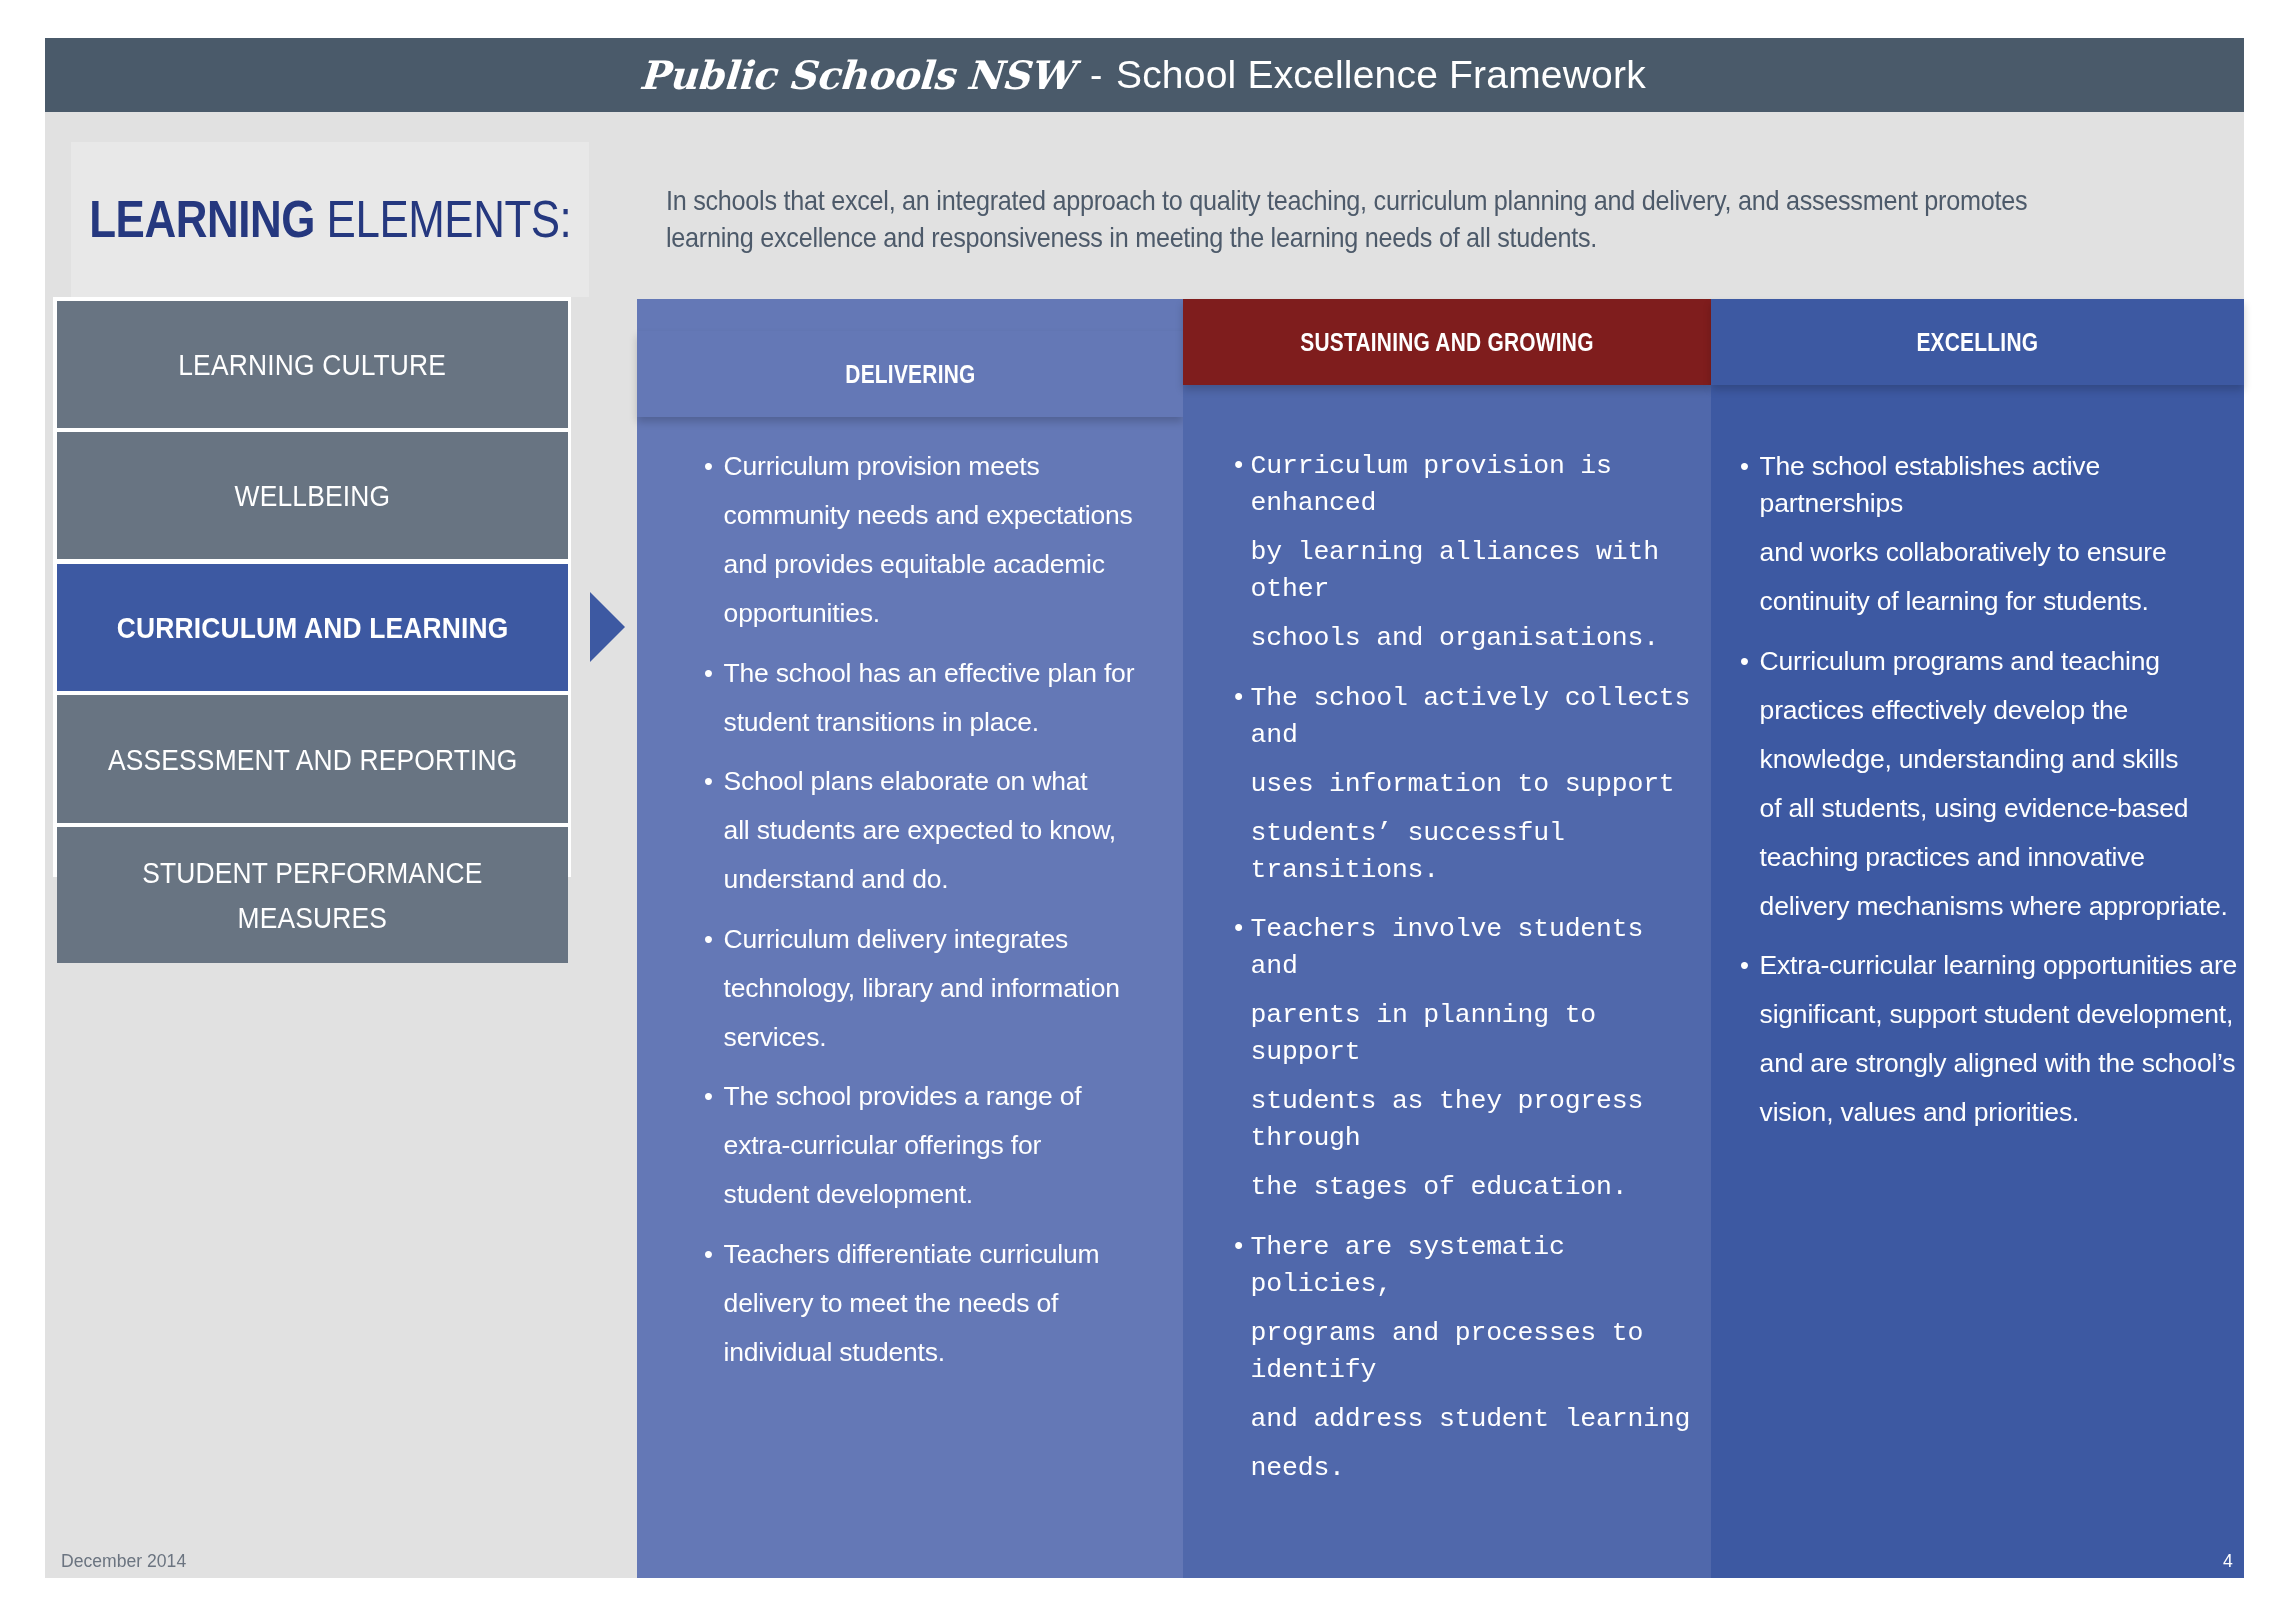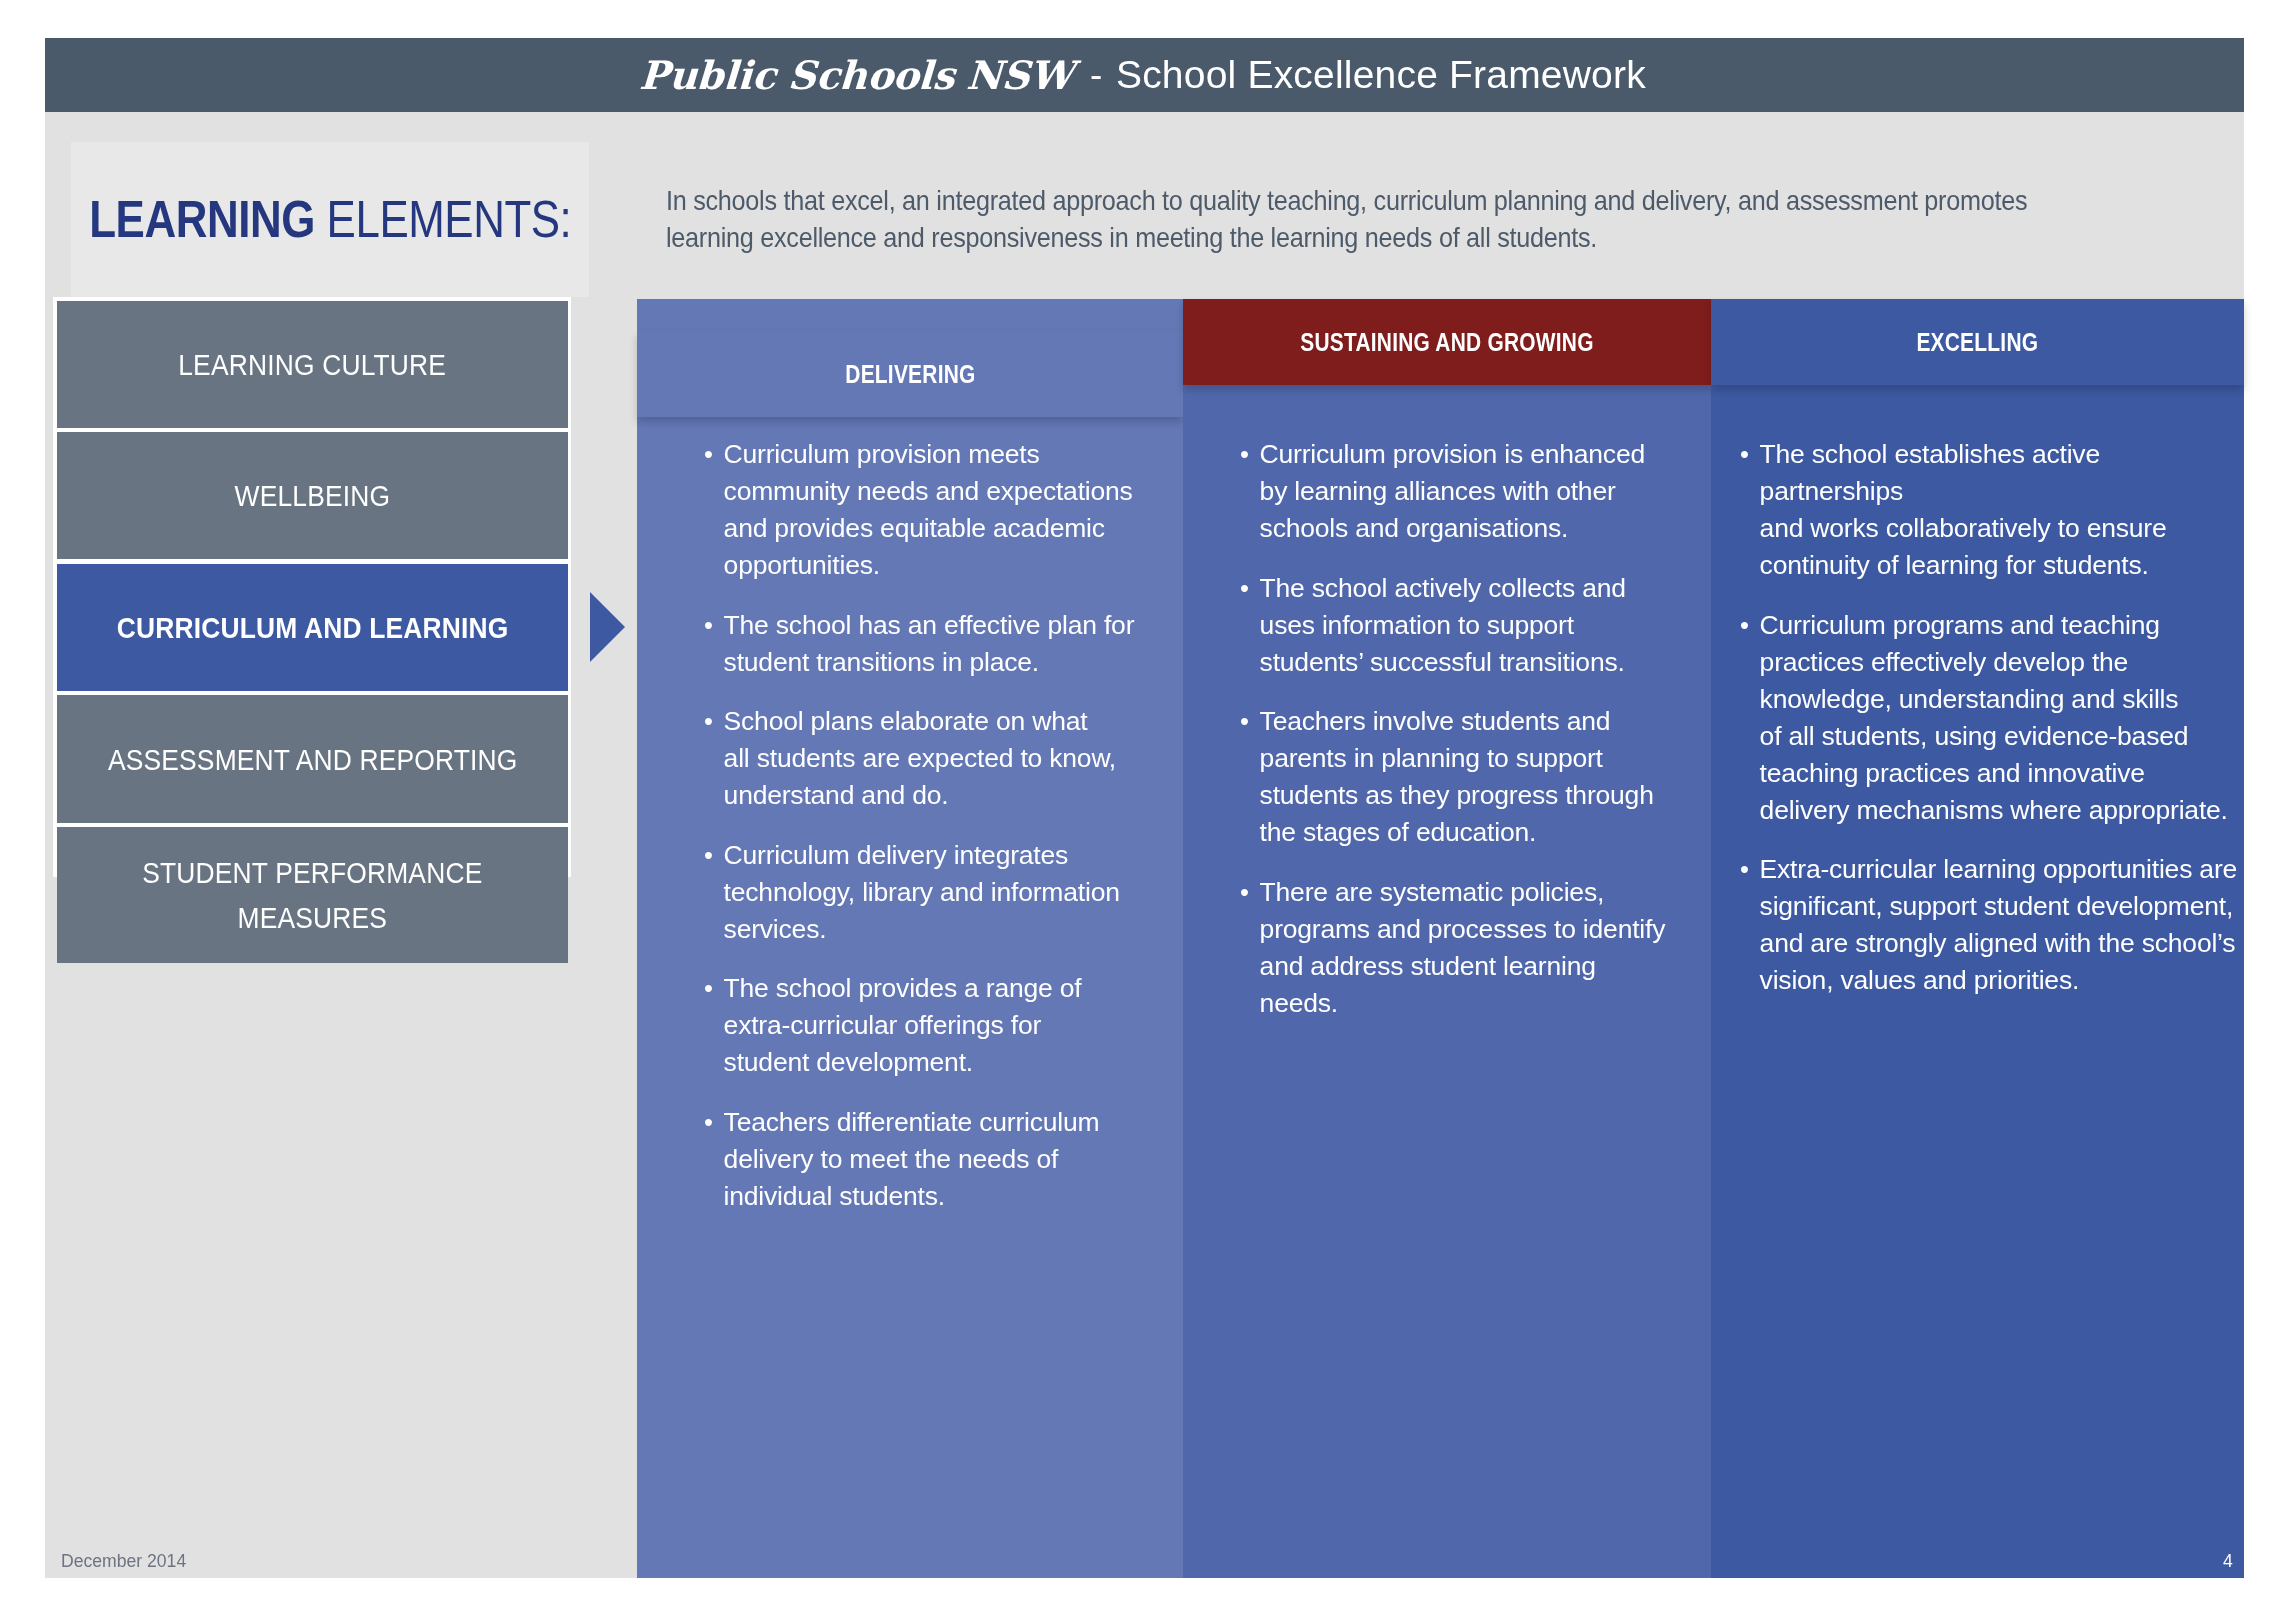--- a/index.html
+++ b/index.html
@@ -52,31 +52,31 @@
     color: #ffffff; font-weight: bold; font-size: 25.5px; letter-spacing: 0.3px;
     box-shadow: 0 4.9px 7.8px rgba(0,0,0,0.18);
   }
   .col .head span { display: inline-block; transform: scaleX(0.82); }
   .col ul { list-style: none; margin: 0; padding: 0; position: absolute; top: 137px; }
   .col li {
     position: relative; color: #ffffff; font-size: 26.5px; line-height: 37px;
     margin-bottom: 22.5px; padding-left: 19.6px; letter-spacing: -0.2px;
   }
   .col li::before { content: "\2022"; position: absolute; left: 0; top: 0; font-size: 25.5px; }
-  .col li span { display: block; }
+  .col li span { display: block; margin-top: 12px; }
 
   .c1 { left: 637px; width: 546px; background: #6478b6; }
   .c1 .head { background: #6478b6; margin-top: 32px; }
   .c2 { left: 1183px; width: 528px; background: #5068ab; }
   .c2 .head { background: #7f1d1d; }
   .c3 { left: 1711px; width: 533px; background: #3d59a2; }
   .c3 .head { background: #3d59a2; }
 
   .c1 ul { left: 67px; width: 461px; }
-  .c2 ul { left: 57px; width: 461px; }
+  .c2 ul { left: 48px; width: 461px; font-family: Liberation Mono, monospace; }
   .c3 ul { left: 29px; width: 500px; }
 
   .footer-date { position: absolute; left: 61px; top: 1551px; font-size: 17.6px; color: #6b7480; text-align: right; }
   .footer-page { position: absolute; left: 2223px; top: 1551px; font-size: 17.6px; color: #ffffff; }
 </style>
 </head>
 <body>
 
 <div class="frame"></div>
 

